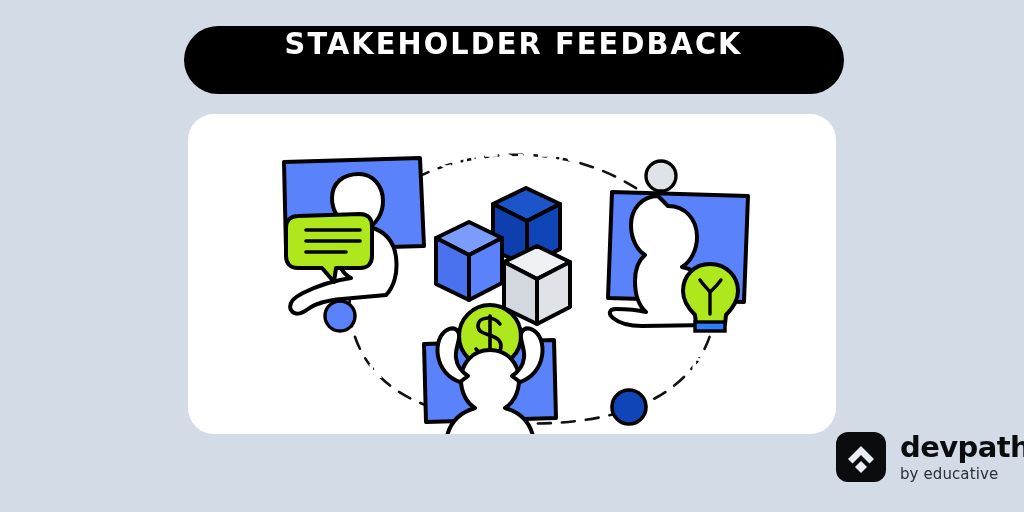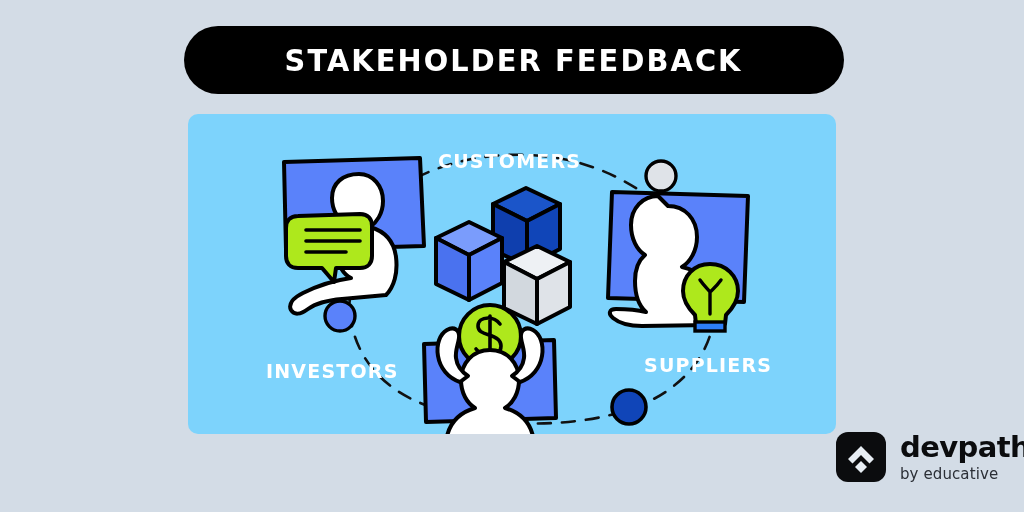--- a/index.html
+++ b/index.html
@@ -22,42 +22,41 @@
   
   #title-pill {
     position: absolute;
     left: 184px;
     top: 26px;
     width: 660px;
     height: 68px;
     background: #000000;
     border-radius: 34px;
     display: flex;
-    align-items: center;
     justify-content: center;
   }
   #title-text {
     color: #ffffff;
     font-family: "DejaVu Sans", sans-serif;
     font-size: 30px;
     font-weight: 700;
     letter-spacing: 2.2px;
     text-transform: uppercase;
     transform: scaleX(0.96);
   }
 
   
   #diagram-card {
     position: absolute;
     left: 188px;
     top: 114px;
     width: 648px;
     height: 320px;
-    background: #7dd3fc;
-    border-radius: 10px;
+    background: #ffffff;
+    border-radius: 26px;
     overflow: hidden;
   }
   #diagram-svg {
     position: absolute;
     left: 0;
     top: 0;
   }
 
   .node-label {
     fill: #ffffff;

